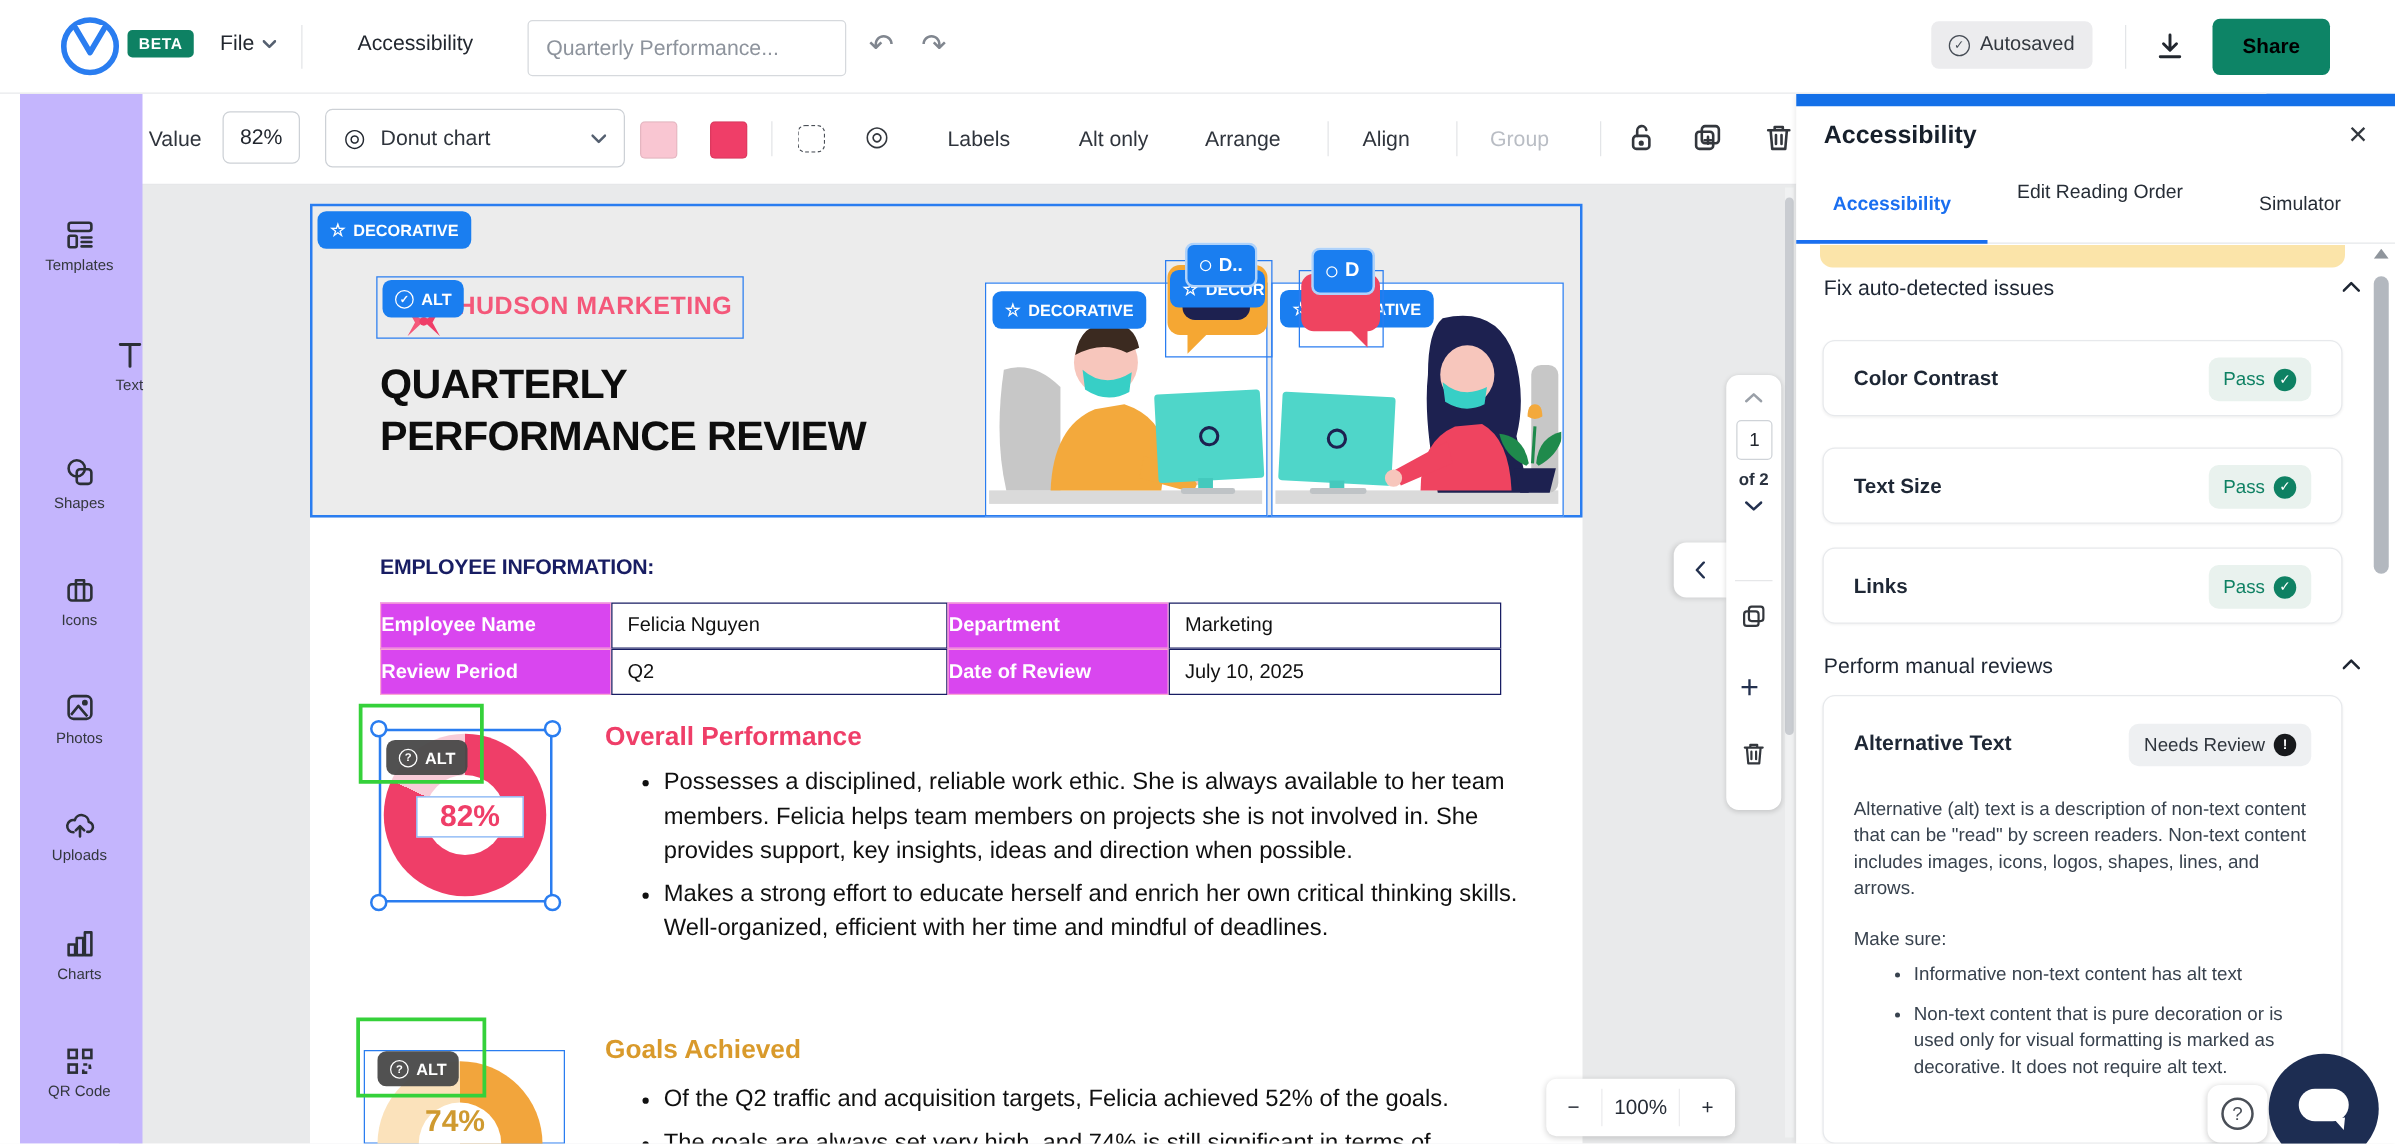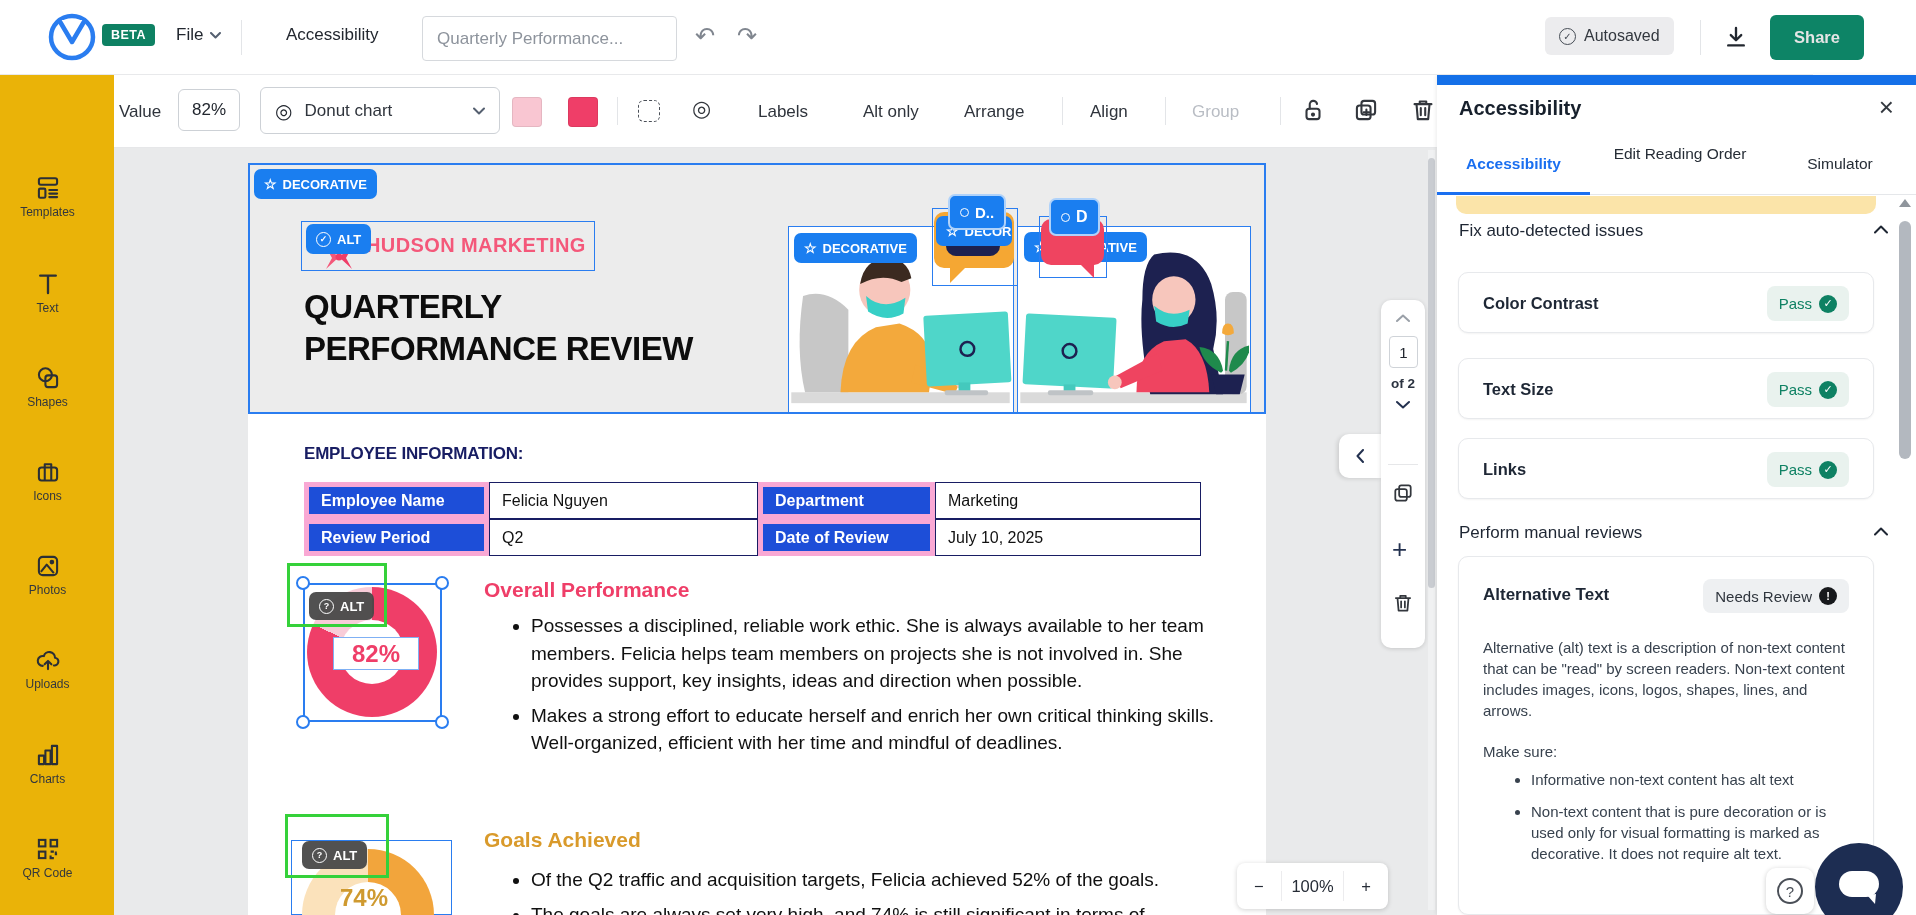--- a/index.html
+++ b/index.html
@@ -8,26 +8,26 @@
   .abs{position:absolute;}
   svg{display:block;}
   
   .topbar{left:0;top:0;width:1813px;height:74px;background:#fff;border-bottom:1px solid #e8e9eb;z-index:30;}
   .tb-item{font-size:17px;color:#22272f;display:flex;align-items:center;gap:7px;}
   .vdiv{width:1px;background:#e3e5e8;}
   .doc-input{border:1px solid #d6d9dd;border-radius:4px;font-size:17px;color:#8d939c;
              padding:0 14px;height:43px;width:225px;background:#fff;font-family:"Liberation Sans",sans-serif;}
   .pill{background:#ececee;border-radius:6px;display:flex;align-items:center;gap:8px;
         padding:0 14px;height:38px;font-size:16px;color:#33383f;}
-  .share-btn{background:#0d8466;color:#e5e5e5;border:none;border-radius:6px;font-size:16.5px;
+  .share-btn{background:#0d8466;color:#000000;border:none;border-radius:6px;font-size:16.5px;
              font-weight:700;width:94px;height:45px;cursor:pointer;font-family:"Liberation Sans",sans-serif;}
   .beta{background:#0e8163;color:#fff;font-size:12.5px;font-weight:700;border-radius:4px;
         padding:4px 9px;letter-spacing:.5px;}
   
-  .sidebar{left:0;top:75px;width:114px;height:840px;background:#eab308;z-index:20;}
+  .sidebar{left:16px;top:75px;width:98px;height:840px;background:#c4b5fd;z-index:20;}
   .side-item{position:absolute;left:0;width:95px;text-align:center;color:#2b2f36;cursor:pointer;}
   .side-item .lbl{font-size:12px;margin-top:4px;color:#33373d;}
   .side-item svg{margin:0 auto;}
   
   .toolbar{left:95px;top:75px;width:1342px;height:72px;background:#fff;border-bottom:1px solid #e6e7e9;z-index:15;}
   .tool-text{font-size:17px;color:#2f343c;}
   .swatch{width:28px;height:28px;border-radius:4px;border:1px solid rgba(0,0,0,.08);}
   .icon-btn{color:#33373d;}
   
   .canvas{left:95px;top:147px;width:1342px;height:768px;background:#e9eaeb;z-index:1;}
@@ -41,22 +41,22 @@
               align-items:center;gap:6px;padding:0 10px;font-size:13px;font-weight:700;height:28px;box-sizing:border-box;}
   .b-icon{width:15px;height:15px;border-radius:50%;border:1.5px solid #fff;display:flex;
           align-items:center;justify-content:center;font-size:9px;line-height:1;box-sizing:border-box;}
   .sel-border{position:absolute;border:1.5px solid #2a7df0;box-sizing:border-box;}
   .handle{position:absolute;width:14px;height:14px;border-radius:50%;background:#fff;
           border:2px solid #2a7df0;box-sizing:border-box;z-index:8;}
   .green-box{position:absolute;border:3px solid #35d13a;box-sizing:border-box;z-index:9;}
   .donut{position:absolute;border-radius:50%;}
   .donut-hole{position:absolute;border-radius:50%;background:#fff;}
   .nav-table{display:grid;grid-template-columns:185px 269px 177px 266px;grid-auto-rows:37px;}
-  .nav-table .hcell{background:#1d4ed8;color:#fff;font-weight:700;font-size:16px;display:flex;
-                    align-items:center;padding-left:12px;border:5px solid #f9a8d4;box-sizing:border-box;}
+  .nav-table .hcell{background:#d946ef;color:#fff;font-weight:700;font-size:16px;display:flex;
+                    align-items:center;border:1px solid #f9a8d4;box-sizing:border-box;}
   .nav-table .vcell{background:#fff;color:#111;font-size:16px;display:flex;align-items:center;
                     padding-left:12px;border:1.5px solid #181d63;box-sizing:border-box;}
   .body-ul{margin:0;padding-left:26px;font-size:19px;line-height:27.5px;color:#101010;}
   .body-ul li{margin-bottom:7px;}
   
   .strip{left:1381px;top:300px;width:44px;height:348px;background:#fff;border-radius:10px;
          box-shadow:0 1px 4px rgba(0,0,0,.15);z-index:10;}
   .collapse-tab{left:1339px;top:434px;width:43px;height:44px;background:#fff;border-radius:10px 0 0 10px;
                 box-shadow:-2px 1px 4px rgba(0,0,0,.12);z-index:9;display:flex;align-items:center;justify-content:center;}
   .zoom-pill{left:1237px;top:863px;width:151px;height:46px;background:#fff;border-radius:8px;
@@ -134,21 +134,21 @@
           <g fill="none" stroke="#2b2f36" stroke-width="1.6" stroke-linecap="round">
             <rect x="3" y="2.5" width="14" height="5" rx="1.5"></rect>
             <rect x="3" y="10.5" width="5" height="7" rx="1"></rect>
             <line x1="11" y1="11.5" x2="17" y2="11.5"></line>
             <line x1="11" y1="14.3" x2="17" y2="14.3"></line>
             <line x1="11" y1="17" x2="17" y2="17"></line>
           </g>
         </svg>
     <div class="lbl">Templates</div>
   </div>
-  <div class="side-item" style="top:196px;">
+  <div class="side-item" style="top:196px;margin-left:40px;">
     <svg width="26" height="26" viewBox="0 0 20 20">
           <g fill="none" stroke="#2b2f36" stroke-width="1.8" stroke-linecap="round">
             <path d="M4 3.5 h12 M10 3.5 v13.5"></path>
           </g>
         </svg>
     <div class="lbl">Text</div>
   </div>
   <div class="side-item" style="top:290px;">
     <svg width="26" height="26" viewBox="0 0 20 20">
           <g fill="none" stroke="#2b2f36" stroke-width="1.6">

